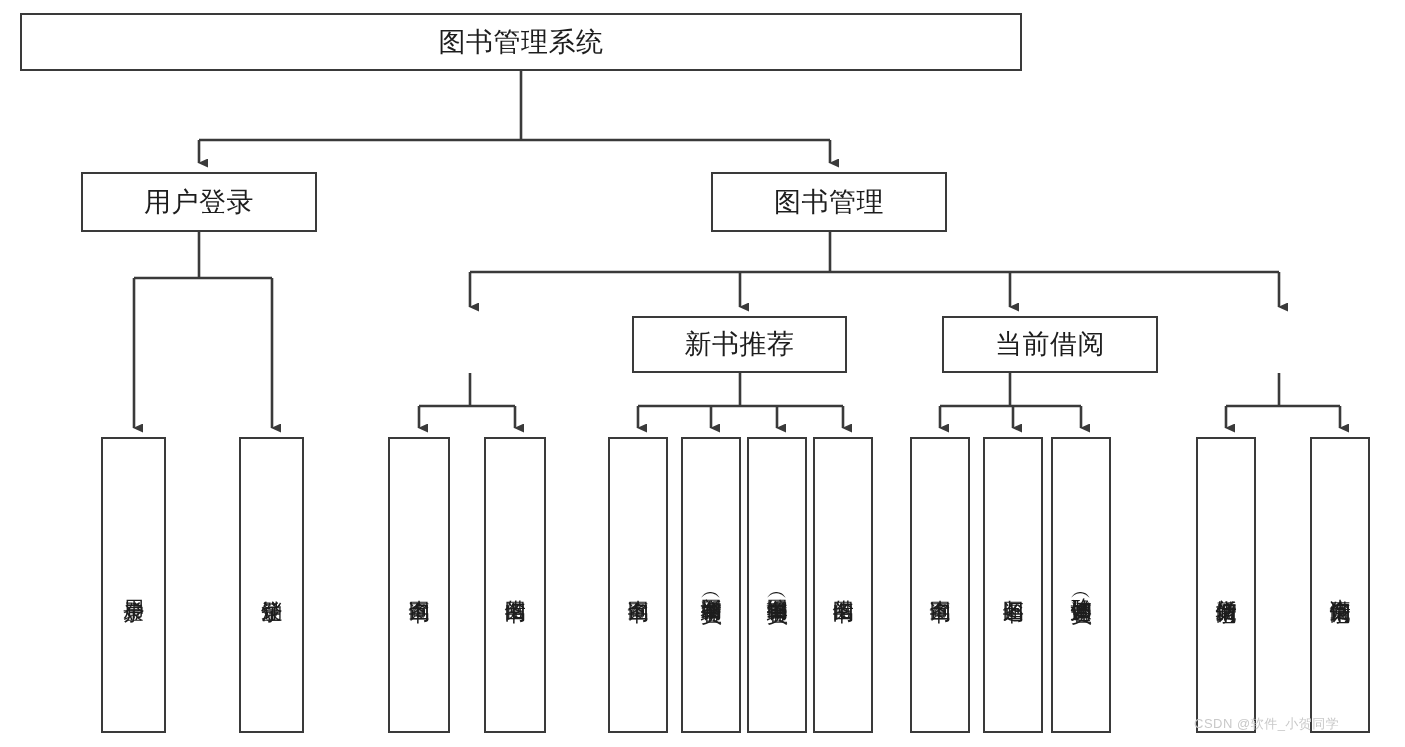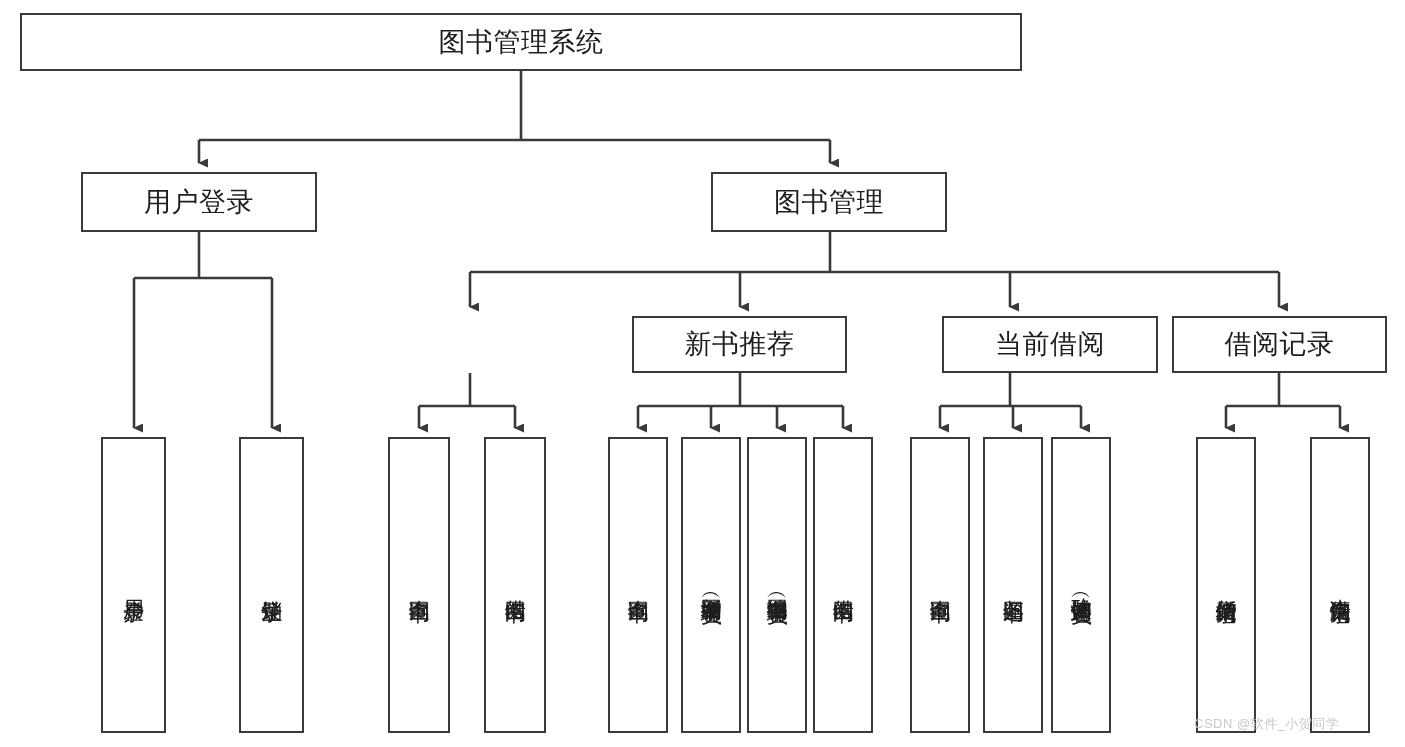--- a/index.html
+++ b/index.html
@@ -129,23 +129,20 @@
   <div class="node" id="n-l2-1" style="left: 711px; top: 172px; width: 236px; height: 60px; text-align: center;">
     <span class="node-label">图书管理</span>
   </div>
 
   <div class="node" id="n-l3-1" style="left: 632px; top: 316px; width: 215px; height: 57px;">
     <span class="node-label">新书推荐</span>
   </div>
   <div class="node" id="n-l3-2" style="left: 902px; top: 316px; width: 216px; height: 57px; margin-left: 40px;">
     <span class="node-label">当前借阅</span>
   </div>
-  <div class="node" id="n-l3-3" style="left: 1172px; top: 316px; width: 215px; height: 57px;">
-    <span class="node-label">借阅记录</span>
-  </div>
 
   <div class="node vertical" id="n-leaf-0" style="left: 101px; top: 437px; width: 65px; height: 296px;">
     <span class="node-label">用户登录</span>
   </div>
   <div class="node vertical" id="n-leaf-1" style="left: 239px; top: 437px; width: 65px; height: 296px;">
     <span class="node-label">注销登录</span>
   </div>
   <div class="node vertical" id="n-leaf-2" style="left: 388px; top: 437px; width: 62px; height: 296px;">
     <span class="node-label">查询图书</span>
   </div>

